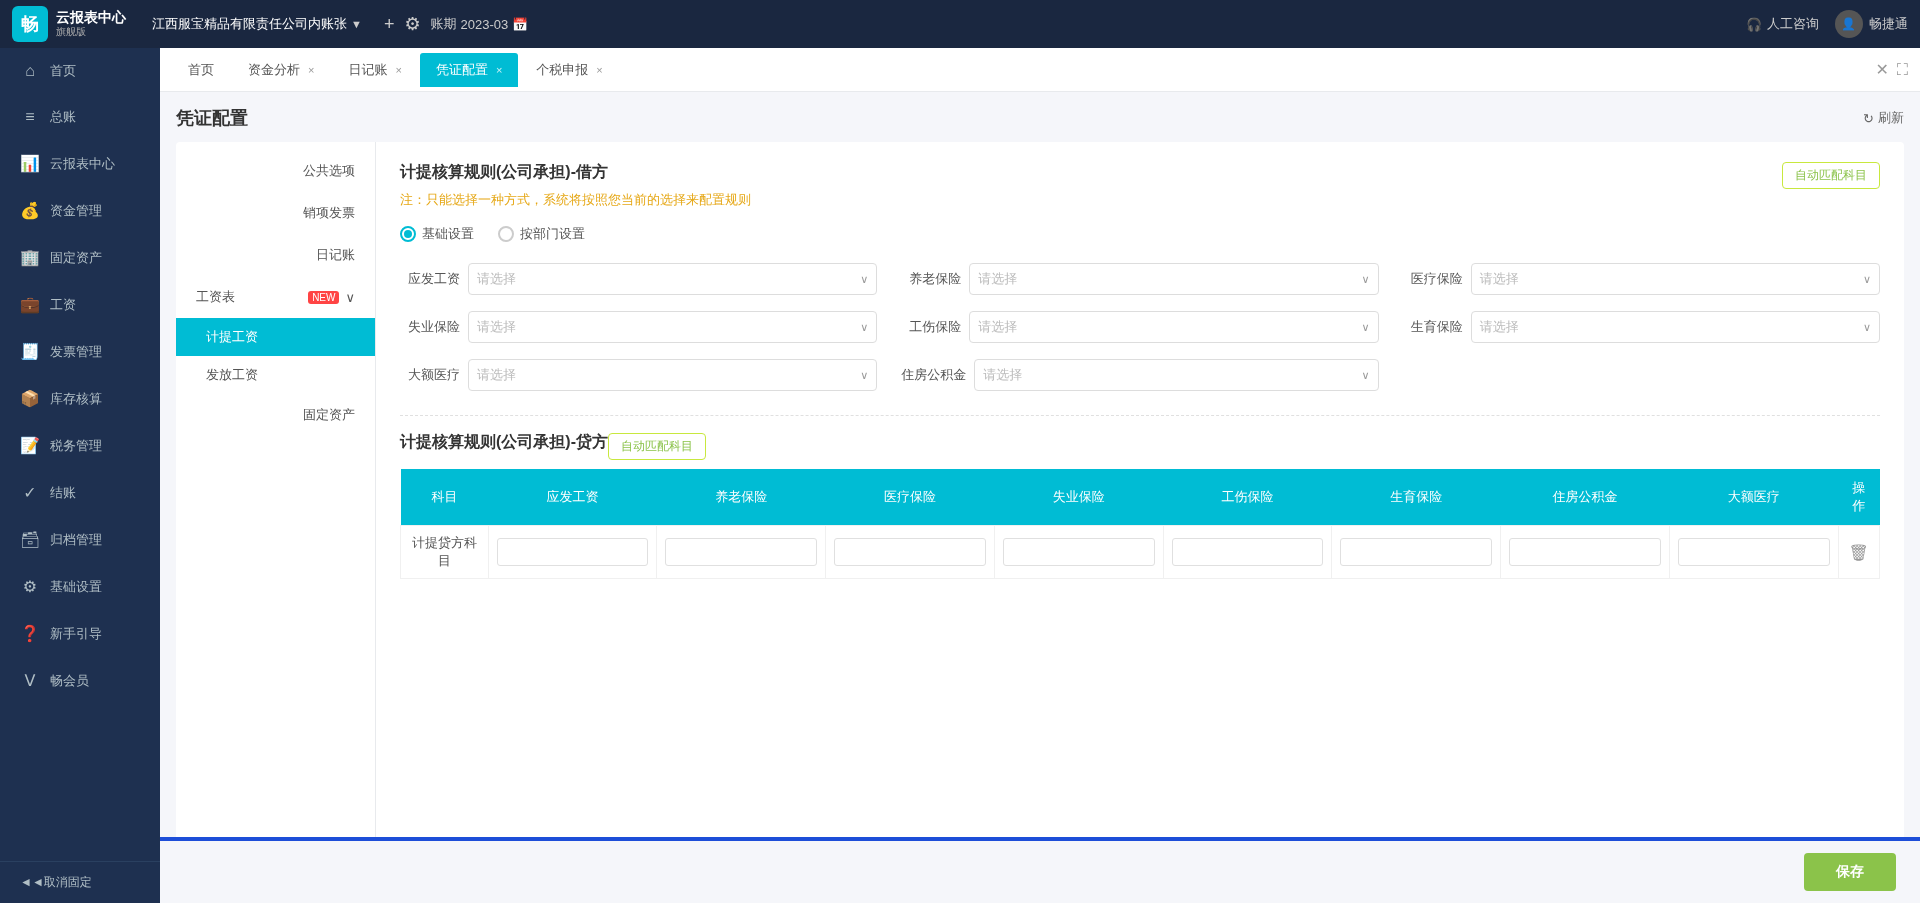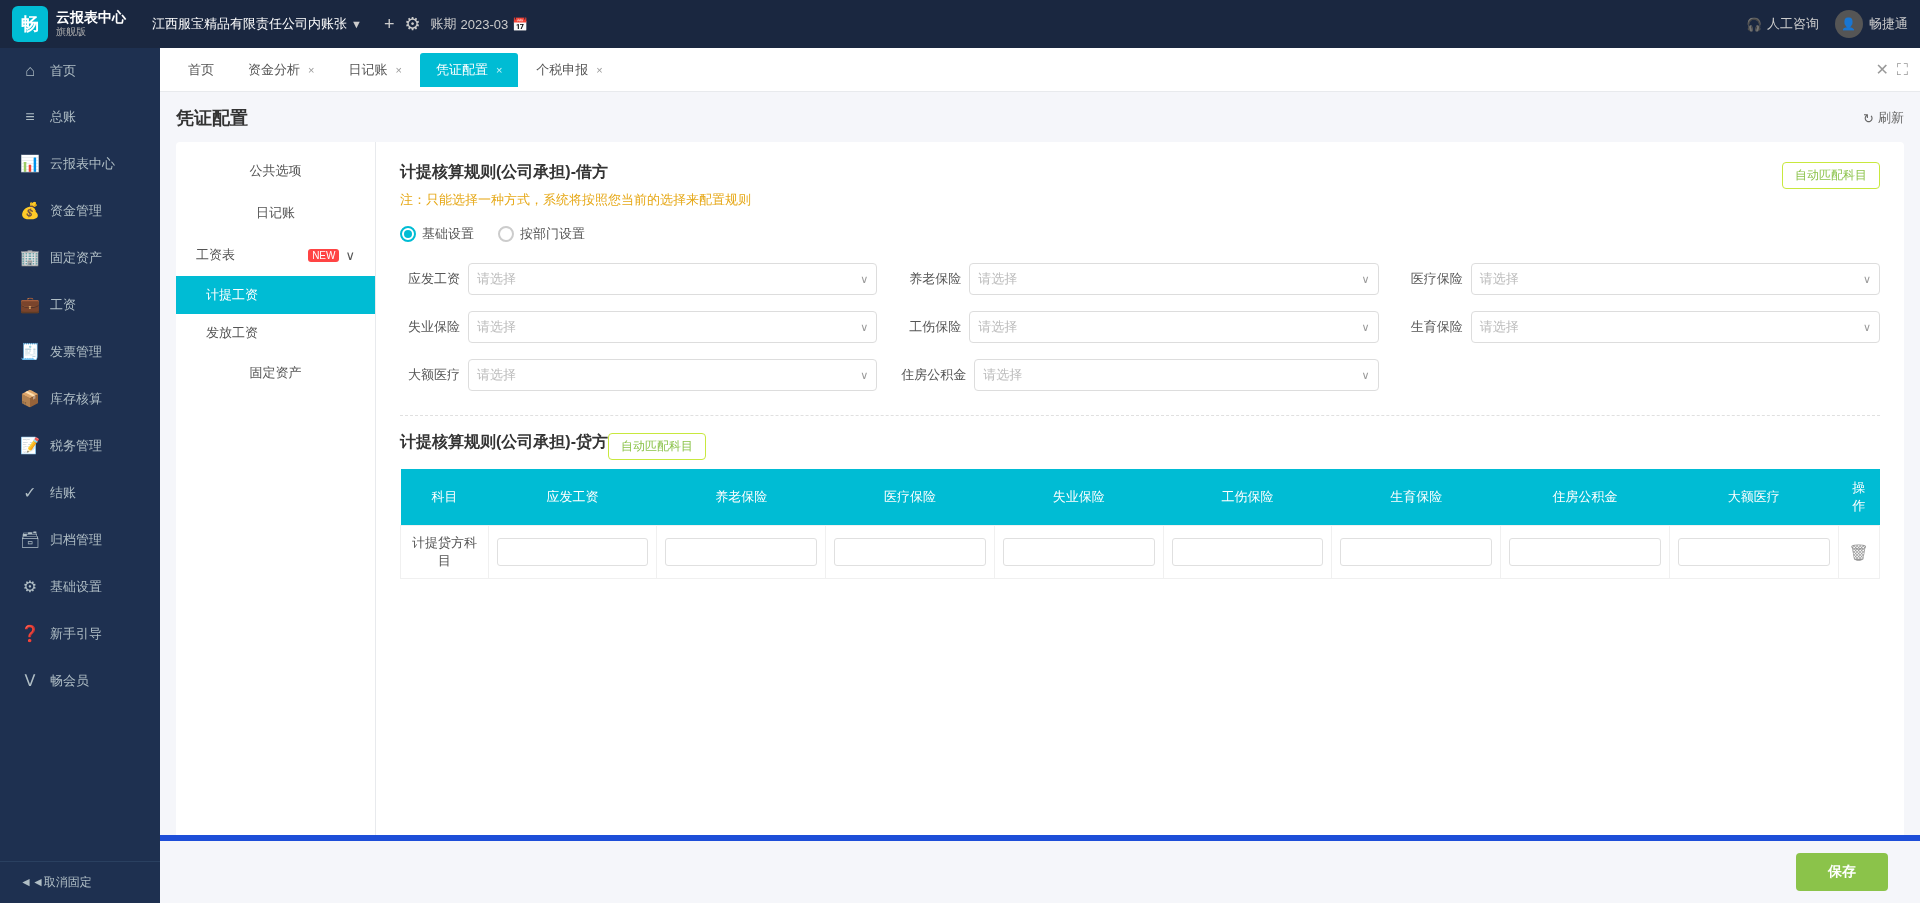--- a/index.html
+++ b/index.html
@@ -40,21 +40,21 @@
     .tab.active { background: #00bcd4; color: white; }
     .tab-close { font-size: 11px; color: #999; cursor: pointer; margin-left: 2px; }
     .tab.active .tab-close { color: rgba(255,255,255,0.8); }
     .tab-bar-actions { margin-left: auto; display: flex; align-items: center; gap: 8px; }
     .tab-bar-btn { background: none; border: none; color: #999; font-size: 16px; cursor: pointer; }
     .page-title { font-size: 20px; font-weight: bold; color: #333; }
     .refresh-btn { display: flex; align-items: center; gap: 4px; color: #666; font-size: 13px; cursor: pointer; }
 
     
     .left-nav { width: 200px; border-right: 1px solid #e8eaed; flex-shrink: 0; padding: 8px 0; }
-    .left-nav-item { padding: 12px 20px; font-size: 13px; color: #555; cursor: pointer; display: flex; align-items: center; justify-content: center; }
+    .left-nav-item { padding: 12px 20px; font-size: 13px; color: #555; cursor: pointer; display: flex; align-items: center; justify-content: flex-end; }
     .left-nav-badge { background: #ff4444; color: white; font-size: 10px; padding: 1px 4px; border-radius: 3px; }
     .left-nav-sub { padding: 10px 16px 10px 30px; font-size: 13px; color: #555; cursor: pointer; }
     .left-nav-sub.active { background: #00bcd4; color: white; }
 
     
     .right-content { flex: 1; padding: 20px 24px; overflow-y: auto; }
 
     
     .section { margin-bottom: 24px; }
     .section-title { font-size: 16px; font-weight: bold; color: #333; margin-bottom: 8px; }
@@ -235,20 +235,23 @@
         <span>↻</span>
         <span>刷新</span>
       </div>
     </div>
 
     <div style="flex:1; display:flex; overflow:hidden; margin:12px 16px 0 16px; background:#fff; border-radius:4px 4px 0 0;">
 
       <div class="left-nav">
         <div class="left-nav-item">
           <span>公共选项</span>
+        </div>
+        <div class="left-nav-item">
+          <span>销项发票</span>
         </div>
         <div class="left-nav-item">
           <span>日记账</span>
         </div>
         <div class="left-nav-item" style="justify-content:space-between;">
           <span>工资表</span>
           <span style="display:flex; align-items:center; gap:6px;">
             <span class="left-nav-badge">NEW</span>
             <span>∨</span>
           </span>
@@ -391,20 +394,20 @@
                   <button class="delete-btn">🗑</button>
                 </td>
               </tr>
             </tbody>
           </table>
         </div>
 
       </div>
     </div>
 
-    <div class="save-btn-wrap" style="background:#f5f6fa; padding:12px 32px; display:flex; justify-content:flex-end; flex-shrink:0; border-top:6px solid #1d4ed8;">
+    <div class="save-btn-wrap" style="background:#f5f6fa; padding:12px 24px; display:flex; justify-content:flex-end; flex-shrink:0; border-top:4px solid #1d4ed8;">
       <button class="save-btn">
         <span>保存</span>
       </button>
     </div>
 
   </div>
 </div>
 
 </body></html>

